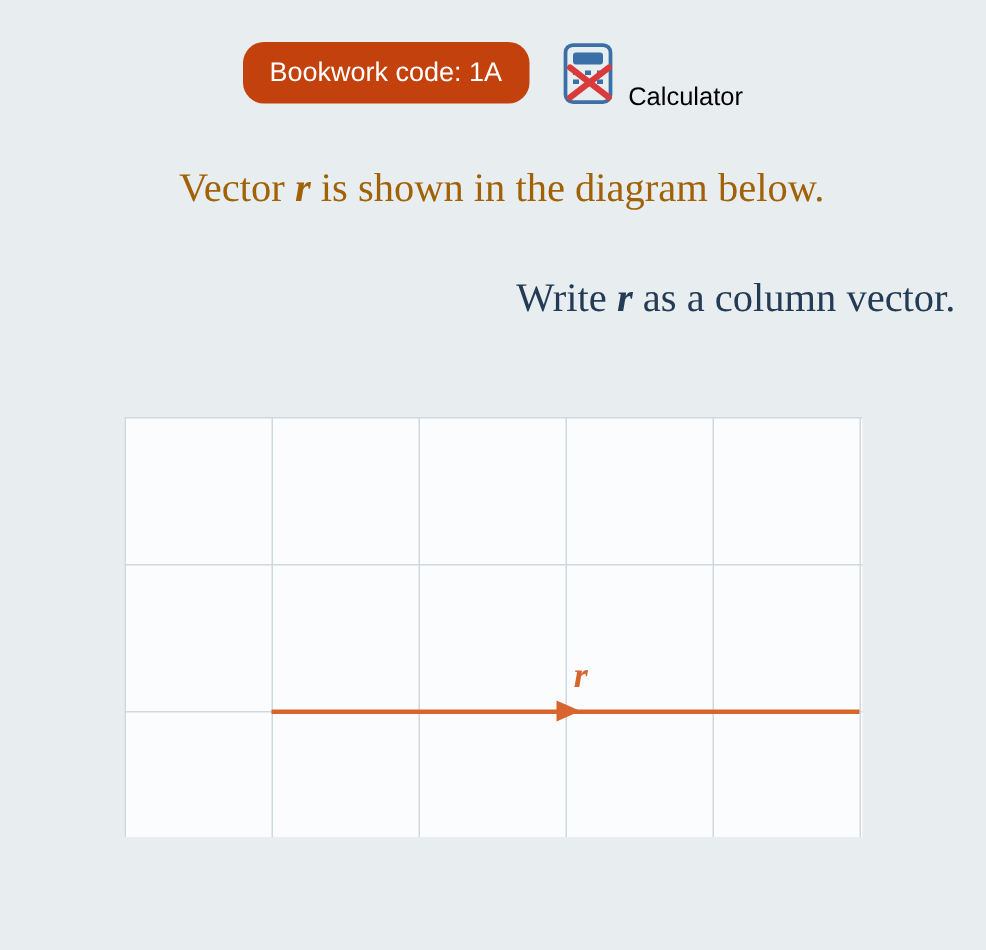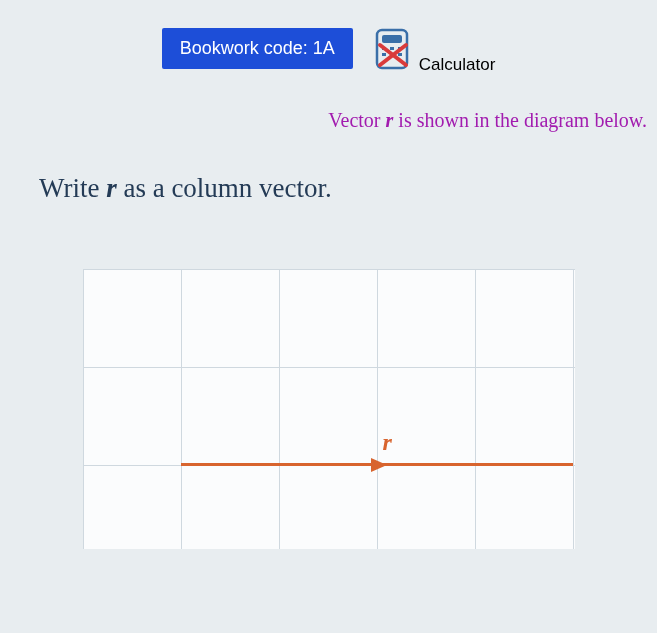--- a/index.html
+++ b/index.html
@@ -13,56 +13,56 @@
     }
     .header-row {
       display: flex;
       align-items: center;
       justify-content: center;
       gap: 20px;
       padding-top: 22px;
       padding-bottom: 18px;
     }
     .bookwork-badge {
-      background: #1d4ed8;
+      background: #c2410c;
       color: #ffffff;
       font-family: Arial, Helvetica, sans-serif;
       font-size: 18px;
       padding: 10px 18px;
-      border-radius: 2px;
+      border-radius: 14px;
     }
     .calc-group {
       display: flex;
       align-items: center;
       gap: 8px;
     }
     .calc-icon {
       width: 38px;
       height: 42px;
       position: relative;
       flex-shrink: 0;
     }
     .calc-text {
       font-family: Arial, Helvetica, sans-serif;
       font-size: 17px;
       color: #000000;
       line-height: 1.25;
       margin-top: 32px;
     }
     .question-line1 {
-      color: #a21caf;
-      font-size: 20px;
-      text-align: right;
+      color: #a16207;
+      font-size: 27px;
+      text-align: center;
       padding: 14px 10px 0 22px;
       line-height: 1.35;
     }
     .question-line2 {
       color: #243b56;
       font-size: 27px;
-      text-align: left;
+      text-align: right;
       padding: 36px 20px 0 20px;
       line-height: 1.35;
       margin-left: 19px;
     }
     .vec {
       font-style: italic;
       font-weight: bold;
       font-family: 'Times New Roman', serif;
     }
     .diagram-wrap {

